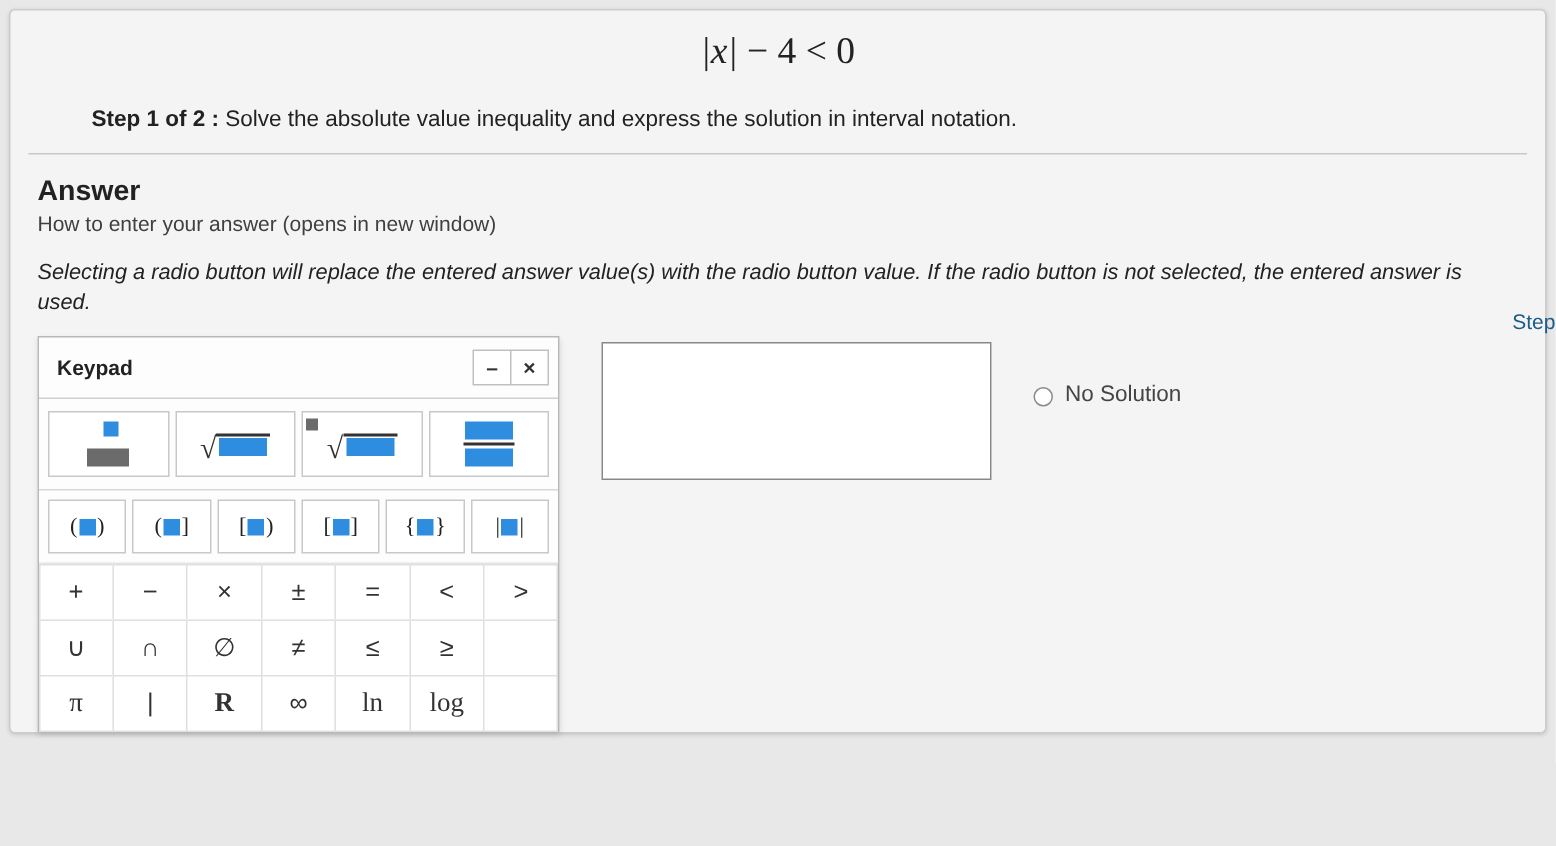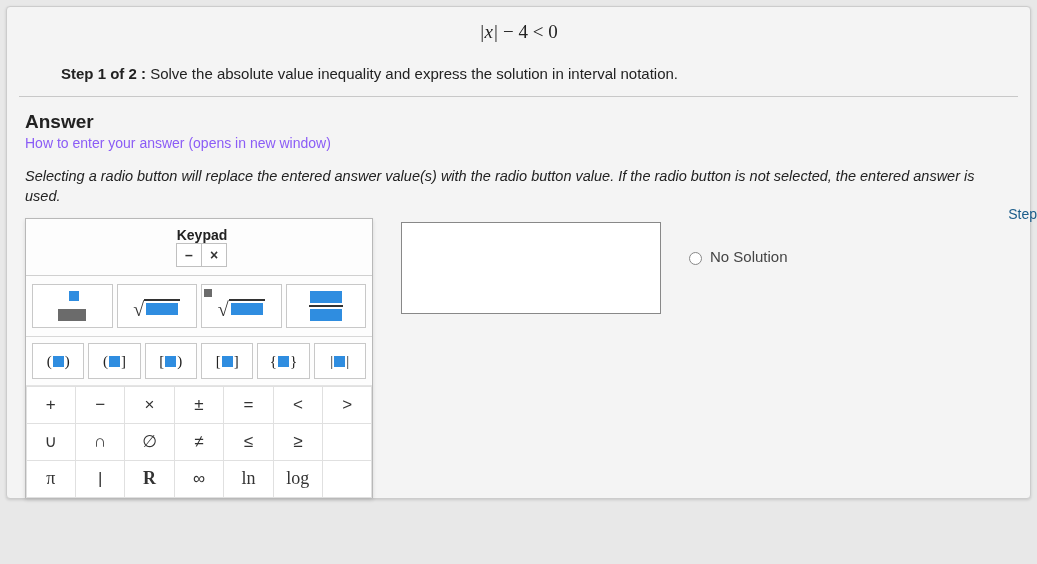--- a/index.html
+++ b/index.html
@@ -1,30 +1,30 @@
 <!DOCTYPE html>
 <html><head>
 <meta charset="utf-8">
 <style>
   * { box-sizing: border-box; margin: 0; padding: 0; }
   body { font-family: Arial, Helvetica, sans-serif; background: #e8e8e8; color: #222; width: 1037px; height: 564px; overflow: hidden; position: relative; }
   .card { background: #f4f4f4; border: 1px solid #ccc; border-radius: 4px; margin: 6px 6px 0 6px; box-shadow: 0 1px 3px rgba(0,0,0,0.15); }
   .sec1 { padding: 14px 18px 6px 18px; font-size: 15px; }
-  .math { text-align: center; font-family: "Times New Roman", serif; font-size: 19px; padding: 14px 0 22px 0; }
+  .math { text-align: center; font-family: "Times New Roman", serif; font-size: 25px; padding: 14px 0 22px 0; }
   .step { padding: 0 18px 14px 18px; font-size: 15px; margin-left: 36px; }
   .step b { font-weight: bold; }
   .hr { border-top: 1px solid #c8c8c8; margin: 0 12px; }
   .sec2 { padding: 14px 18px 6px 18px; }
   .answer-label { font-weight: bold; font-size: 19px; }
-  .howto { color: #8b5cf6; font-size: 14px; margin: 2px 0 10px 0; cursor: pointer; }
+  .howto { color: #404040; font-size: 14px; margin: 2px 0 10px 0; cursor: pointer; }
   .keyb { position: absolute; right: 0; top: 206px; color: #1a5c8a; font-size: 14px; }
   .instr { font-size: 14.5px; padding: 0 18px 12px 18px; line-height: 1.35; font-style: italic; }
   .row { display: flex; align-items: flex-start; gap: 28px; padding: 0 18px; }
   .keypad { border: 1px solid #b8b8b8; background: #fdfdfd; width: 348px; box-shadow: 0 2px 4px rgba(0,0,0,0.12); }
-  .kp-head { display: flex; align-items: center; justify-content: space-between; padding: 8px 6px 8px 12px; border-bottom: 1px solid #d0d0d0; font-weight: bold; font-size: 14px; flex-direction: column; }
+  .kp-head { display: flex; align-items: center; justify-content: space-between; padding: 8px 6px 8px 12px; border-bottom: 1px solid #d0d0d0; font-weight: bold; font-size: 14px; }
   .kp-head-btns { display: flex; }
   .kp-hbtn { width: 26px; height: 24px; border: 1px solid #c0c0c0; background: #fff; display: flex; align-items: center; justify-content: center; font-size: 14px; margin-left: -1px; cursor: pointer; font-weight: bold; color: #333; }
   .kp-temp { display: flex; gap: 4px; padding: 8px 6px; border-bottom: 1px solid #d8d8d8; }
   .templ { flex: 1; height: 44px; border: 1px solid #c8c8c8; background: #fff; display: flex; align-items: flex-end; justify-content: center; cursor: pointer; position: relative; padding-bottom: 6px; }
   .placeholder-box { width: 28px; height: 12px; background: #6b6b6b; display: inline-block; }
   .blue-box { width: 32px; height: 12px; background: #2f8de0; display: inline-block; }
   .sup-box { width: 10px; height: 10px; background: #2f8de0; position: absolute; top: 6px; left: 36px; }
   .frac-box { display: flex; flex-direction: column; align-items: center; gap: 2px; }
   .frac-box .bar { width: 34px; height: 2px; background: #333; }
   .sqrt { position: relative; display: flex; align-items: flex-end; }

